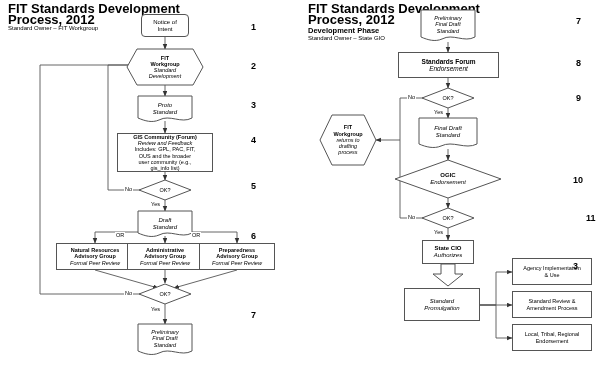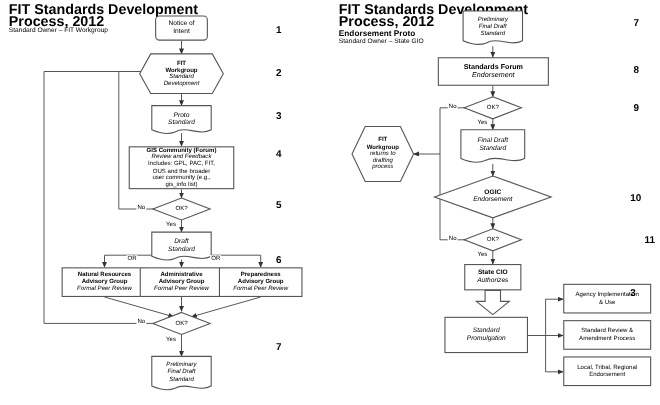--- a/index.html
+++ b/index.html
@@ -190,21 +190,21 @@
   <div class="num" style="left:251px;top:181px;">5</div>
   <div class="num" style="left:251px;top:231px;">6</div>
   <div class="num" style="left:251px;top:310px;">7</div>
 </div>
 
 <div class="panel" id="right-panel">
 
   <div class="hdr">
     <div class="t1">FIT Standards Development</div>
     <div class="t1">Process, 2012</div>
-    <div class="t2">Endorsement Proto</div>
+    <div class="t2">Development Phase</div>
     <div class="t3">Standard Owner – State GIO</div>
   </div>
 
   <svg class="svgl" width="300" height="368">
     <defs>
       <marker id="ah2" markerWidth="7" markerHeight="7" refX="5.5" refY="2.5" orient="auto">
         <path d="M0,0 L6,2.5 L0,5 z" fill="#333"></path>
       </marker>
     </defs>
     <g stroke="#555" stroke-width="0.9" fill="none">

